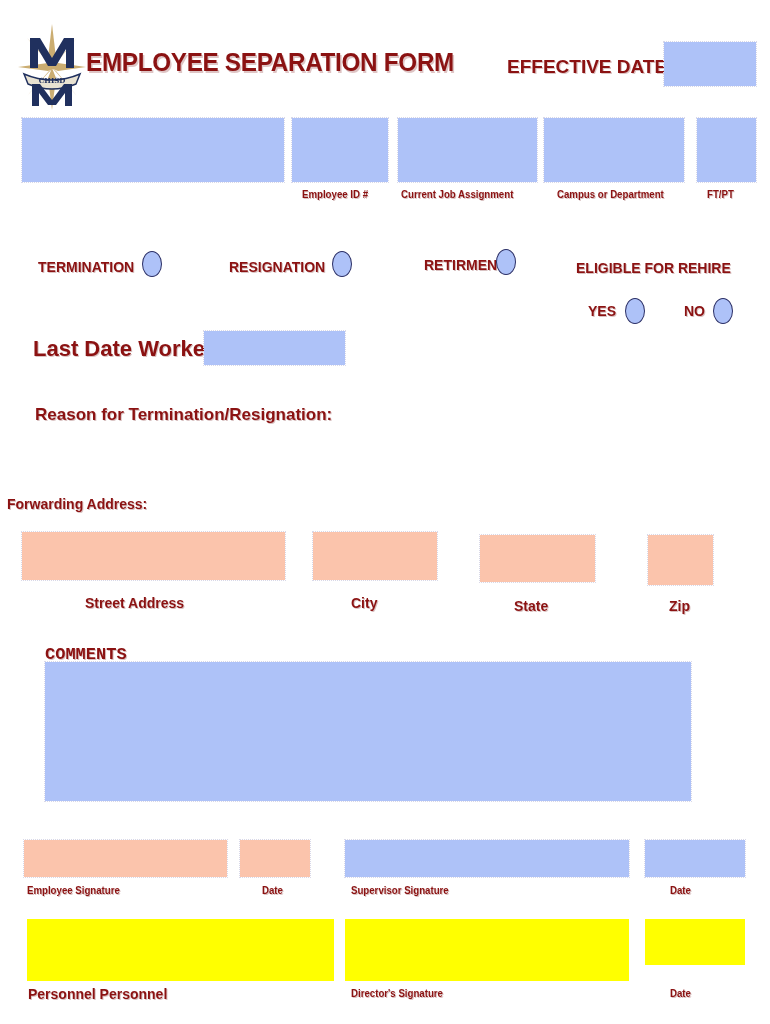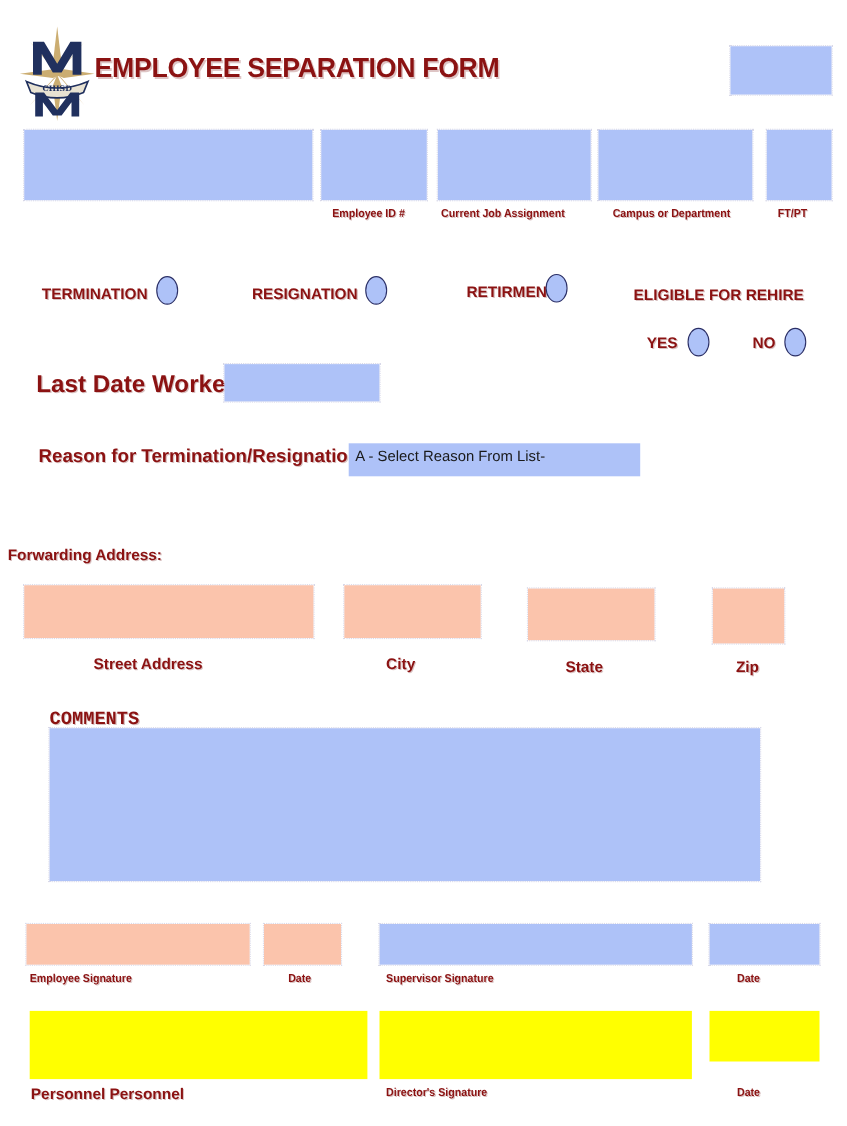--- a/index.html
+++ b/index.html
@@ -134,20 +134,21 @@
       <text x="36" y="61" font-size="7" font-family="DejaVu Serif, serif" fill="#20305e" text-anchor="middle" font-weight="bold">CHISD</text>
 
       <g fill="#20305e">
         <path d="M16 62 h8 l12 16 l12 -16 h8 v22 h-7 v-13 l-9 12 h-8 l-9 -12 v13 h-7 z"></path>
       </g>
     </svg>
   </div>
 
   <div class="title">EMPLOYEE SEPARATION FORM</div>
 
+  <div class="eff-date">EFFECTIVE DATE</div>
   <div class="fld blue" style="left:664px; top:42px; width:92px; height:44px;"></div>
 
   <div class="fld blue" style="left:22px; top:118px; width:262px; height:64px;"></div>
 
   <div class="fld blue" style="left:292px; top:118px; width:96px; height:64px;"></div>
   <div class="lbl tiny cond" style="left:302px; top:188px;">Employee ID #</div>
 
   <div class="fld blue" style="left:398px; top:118px; width:139px; height:64px;"></div>
   <div class="lbl tiny cond" style="left:401px; top:188px;">Current Job Assignment</div>
 
@@ -169,21 +170,20 @@
   <div class="lbl med" style="left:576px; top:260px;">ELIGIBLE FOR REHIRE</div>
   <div class="lbl med" style="left:588px; top:303px;">YES</div>
   <div class="radio" style="left:625px; top:298px;"></div>
   <div class="lbl med" style="left:684px; top:303px;">NO</div>
   <div class="radio" style="left:713px; top:298px;"></div>
 
   <div class="lbl huge" style="left:33px; top:336px;">Last Date Worked</div>
   <div class="fld blue" style="left:204px; top:331px; width:141px; height:34px;"></div>
 
   <div class="lbl big" style="left:35px; top:405px;">Reason for Termination/Resignation:</div>
-  <div class="select" style="left:317px; top:403px; width:265px; height:30px;">A - Select Reason From List-</div>
 
   <div class="lbl med" style="left:7px; top:496px;">Forwarding Address:</div>
 
   <div class="fld salmon" style="left:22px; top:532px; width:263px; height:48px;"></div>
   <div class="lbl med" style="left:85px; top:595px;">Street Address</div>
 
   <div class="fld salmon" style="left:313px; top:532px; width:124px; height:48px;"></div>
   <div class="lbl med" style="left:351px; top:595px;">City</div>
 
   <div class="fld salmon" style="left:480px; top:535px; width:115px; height:47px;"></div>

